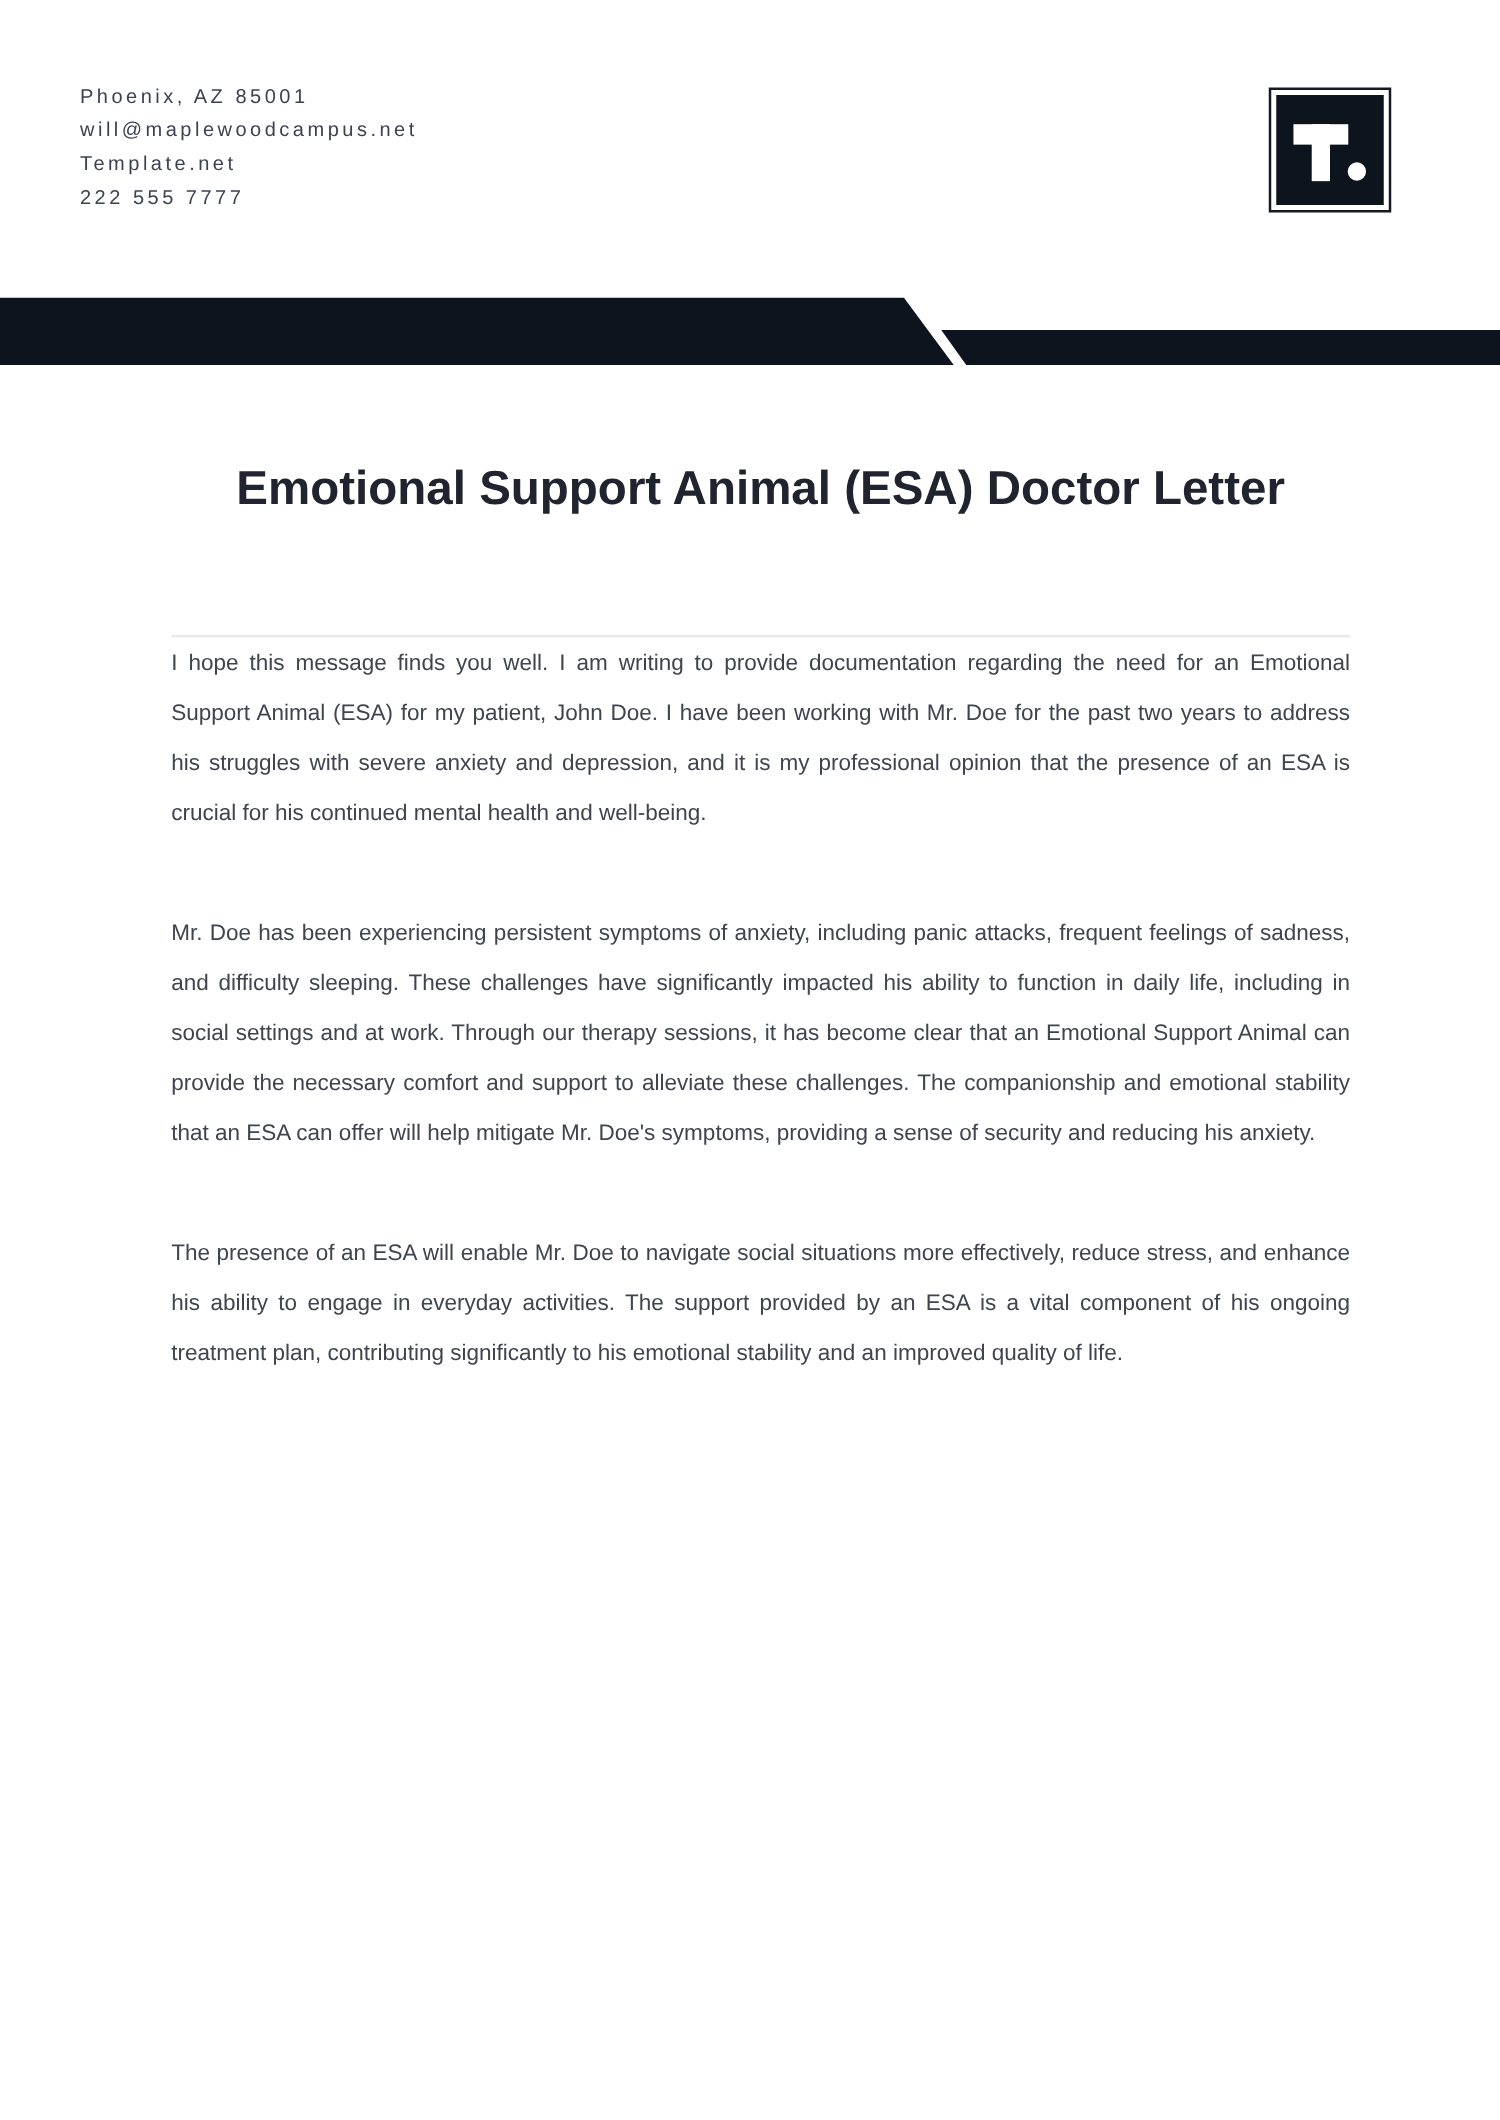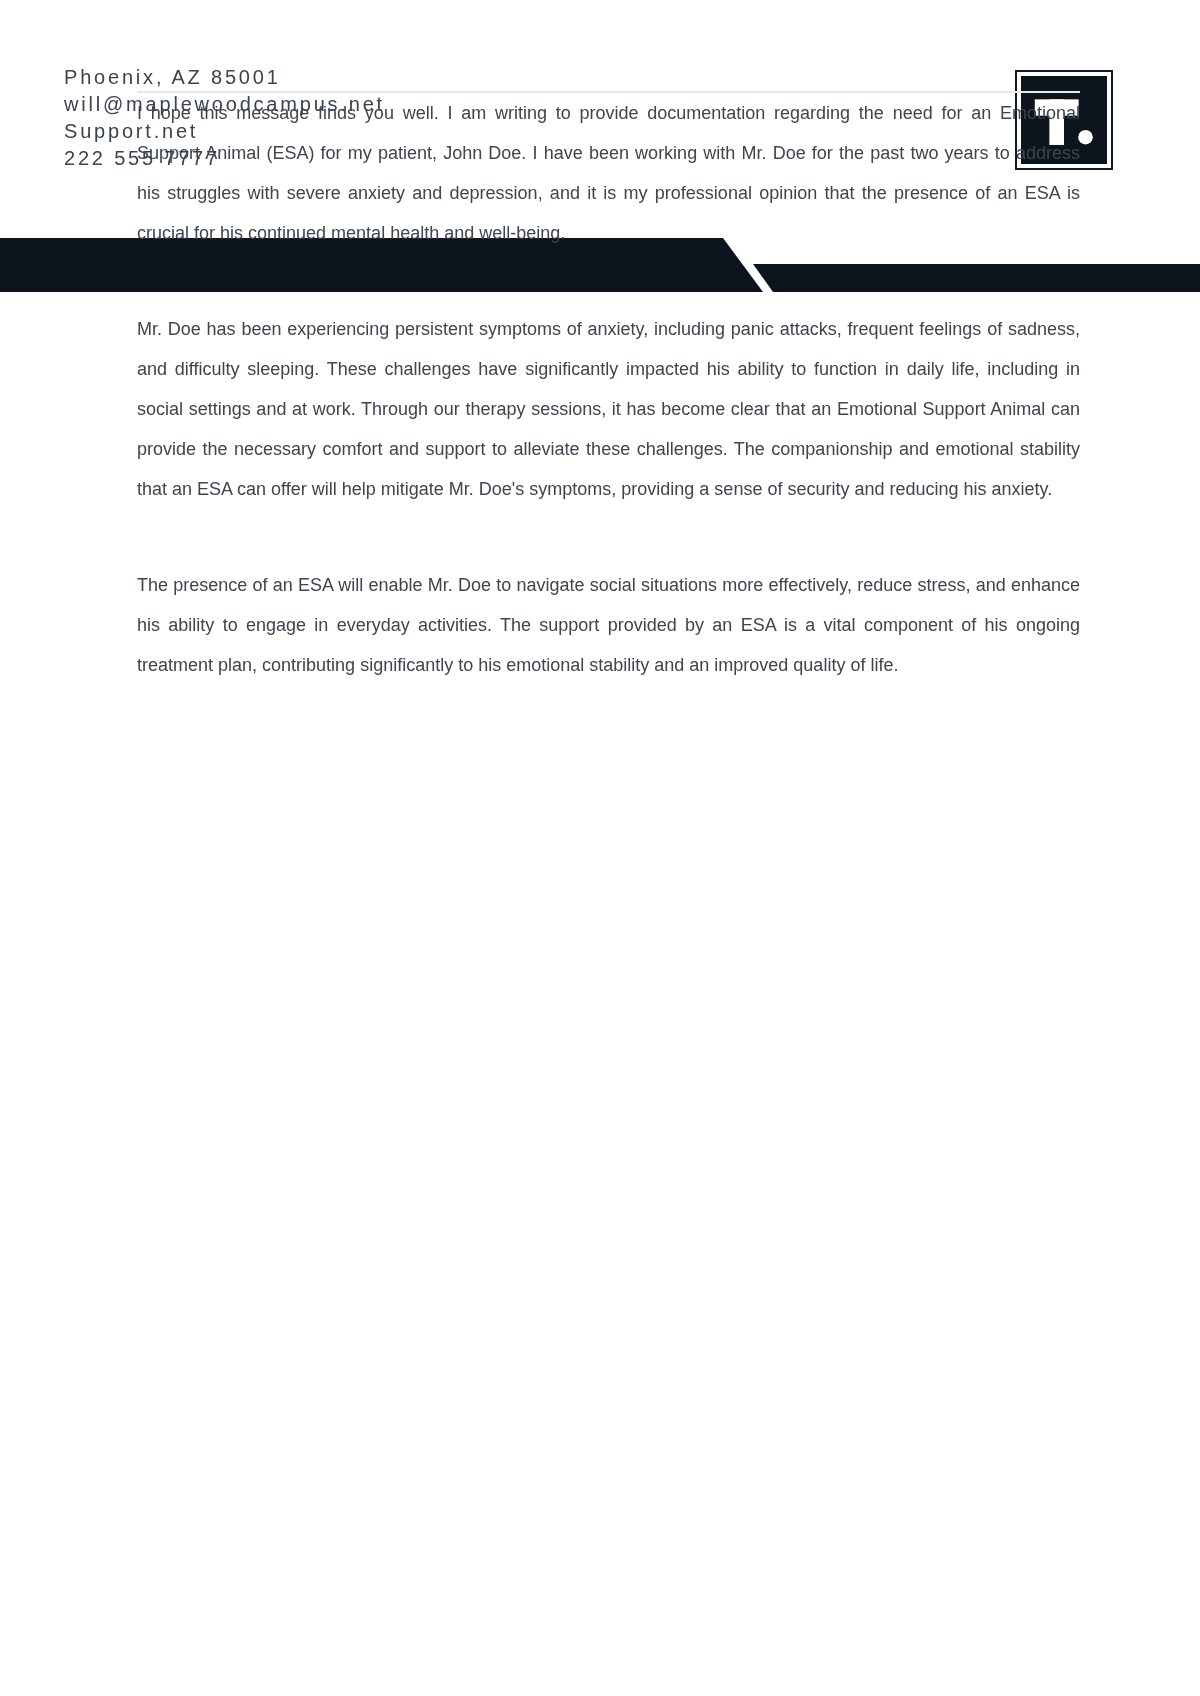--- a/index.html
+++ b/index.html
@@ -12,21 +12,21 @@
     background: #ffffff;
     font-family: "Liberation Sans", sans-serif;
     overflow: hidden;
   }
 
   
   .contact {
     position: absolute;
     left: 64px;
     top: 64px;
-    font-size: 20px;
+    font-size: 16px;
     letter-spacing: 2.8px;
     line-height: 27px;
     color: #3c4250;
     font-weight: 500;
   }
 
   
   .logo {
     position: absolute;
     left: 1015px;
@@ -100,40 +100,41 @@
   p.body-para + p.body-para { margin-top: 56px; }
 </style>
 </head>
 <body>
 
 <div class="page">
 
   <div class="contact">
     <div>Phoenix, AZ 85001</div>
     <div>will@maplewoodcampus.net</div>
-    <div>Support.net</div>
+    <div>Template.net</div>
     <div>222 555 7777</div>
   </div>
 
   <div class="logo">
     <div class="logo-inner">
       <svg viewBox="0 0 100 100" aria-hidden="true">
         <rect class="glyph" x="16" y="26" width="51" height="19"></rect>
         <rect class="glyph" x="33" y="26" width="17" height="53"></rect>
         <circle class="glyph" cx="75" cy="70" r="8.5"></circle>
       </svg>
     </div>
   </div>
 
   <svg class="band" viewBox="0 0 1200 54" preserveAspectRatio="none" aria-hidden="true">
     <polygon points="0,0 723,0 763,54 0,54"></polygon>
     <polygon points="753,26 1200,26 1200,54 773,54"></polygon>
   </svg>
 
   <div class="content">
+    <h1 class="title">Emotional Support Animal (ESA) Doctor Letter</h1>
 
     <div class="divider"></div>
 
 
     <p class="body-para">I hope this message finds you well. I am writing to provide documentation regarding the need for an Emotional Support Animal (ESA) for my patient, John Doe. I have been working with Mr. Doe for the past two years to address his struggles with severe anxiety and depression, and it is my professional opinion that the presence of an ESA is crucial for his continued mental health and well-being.</p>
 
     <p class="body-para">Mr. Doe has been experiencing persistent symptoms of anxiety, including panic attacks, frequent feelings of sadness, and difficulty sleeping. These challenges have significantly impacted his ability to function in daily life, including in social settings and at work. Through our therapy sessions, it has become clear that an Emotional Support Animal can provide the necessary comfort and support to alleviate these challenges. The companionship and emotional stability that an ESA can offer will help mitigate Mr. Doe's symptoms, providing a sense of security and reducing his anxiety.</p>
 
     <p class="body-para">The presence of an ESA will enable Mr. Doe to navigate social situations more effectively, reduce stress, and enhance his ability to engage in everyday activities. The support provided by an ESA is a vital component of his ongoing treatment plan, contributing significantly to his emotional stability and an improved quality of life.</p>
   </div>

